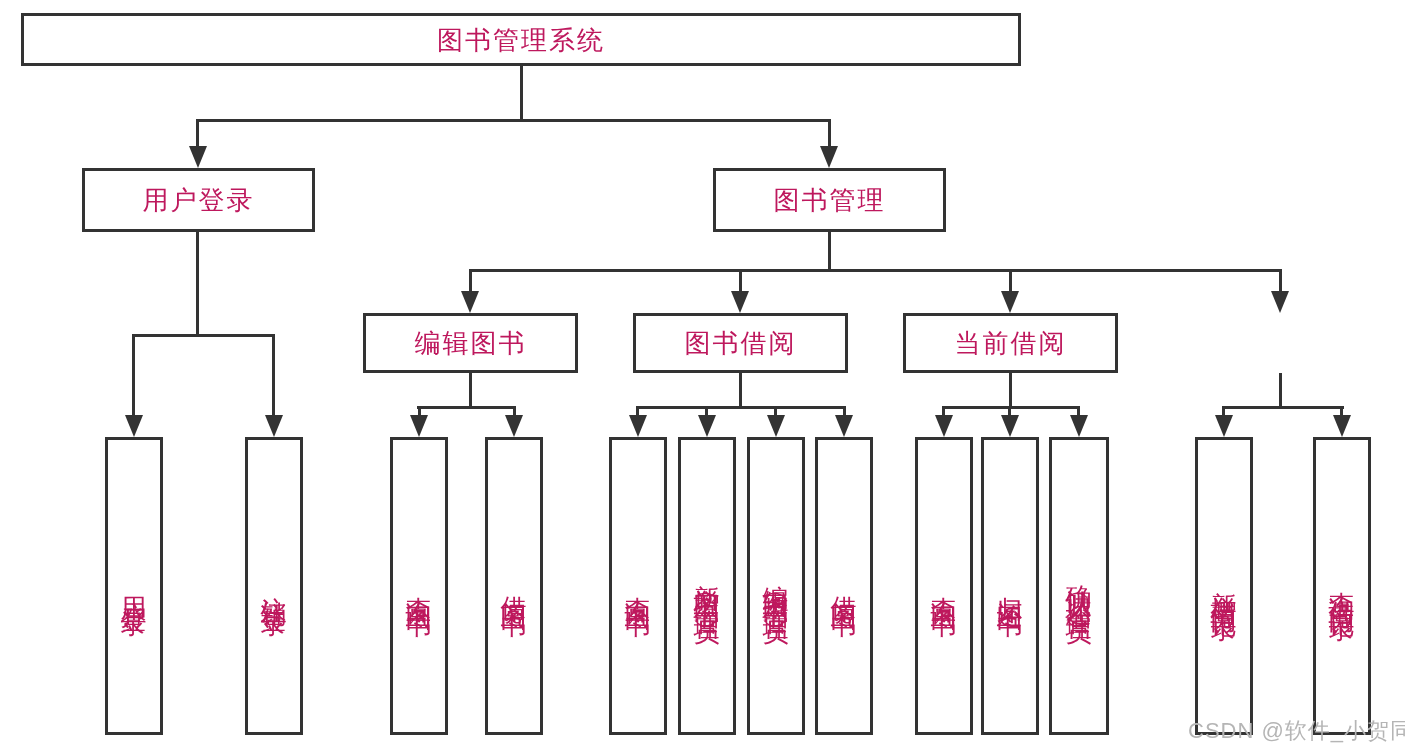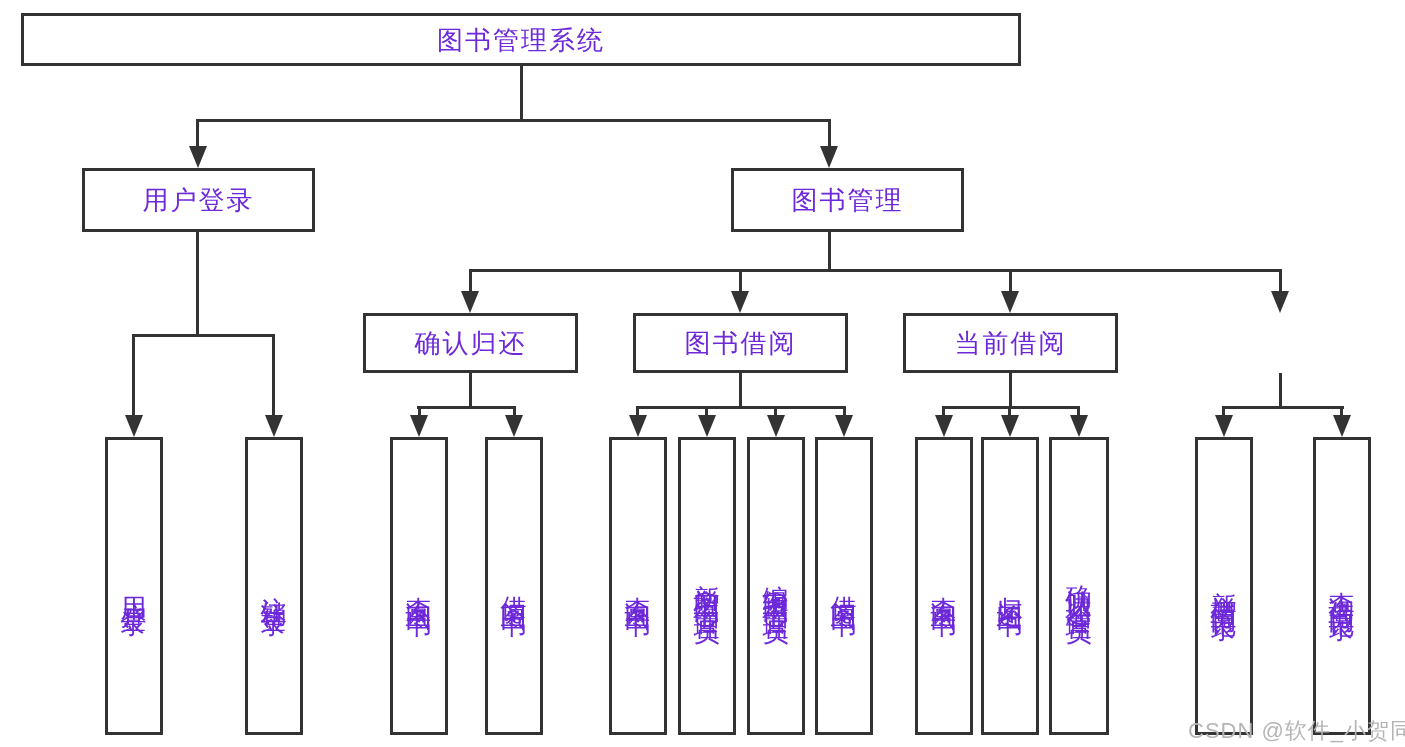--- a/index.html
+++ b/index.html
@@ -8,21 +8,21 @@
     width:1405px;height:747px;
     background:#fff;
     font-family:"Liberation Sans","DejaVu Sans",sans-serif;
     overflow:hidden;
   }
   .node{
     position:absolute;
     box-sizing:border-box;
     border:3px solid #333333;
     background:#ffffff;
-    color:#6d28d9;
+    color:#be185d;
     display:flex;
     align-items:center;
     justify-content:center;
     font-size:26px;
     letter-spacing:2px;
     line-height:1;
     white-space:nowrap;
   }
   .vnode span{
     writing-mode:vertical-lr;
@@ -62,21 +62,21 @@
   <div class="vline" style="left:520px;top:66px;height:54px;"></div>
   <div class="hline" style="left:196px;top:119px;width:635px;"></div>
   <div class="vline" style="left:196px;top:119px;height:30px;"></div>
   <div class="arrow" style="left:189px;top:146px;"></div>
   <div class="vline" style="left:828px;top:119px;height:30px;"></div>
   <div class="arrow" style="left:820px;top:146px;"></div>
 
   <div class="node" style="left:82px;top:168px;width:233px;height:64px;">
     <span>用户登录</span>
   </div>
-  <div class="node" style="left:713px;top:168px;width:233px;height:64px;margin-left:18px;">
+  <div class="node" style="left:713px;top:168px;width:233px;height:64px;">
     <span>图书管理</span>
   </div>
 
   <div class="vline" style="left:196px;top:232px;height:103px;"></div>
   <div class="hline" style="left:132px;top:334px;width:143px;"></div>
   <div class="vline" style="left:132px;top:334px;height:84px;"></div>
   <div class="arrow" style="left:125px;top:415px;"></div>
   <div class="vline" style="left:272px;top:334px;height:84px;"></div>
   <div class="arrow" style="left:265px;top:415px;"></div>
 
@@ -85,21 +85,21 @@
   <div class="vline" style="left:469px;top:269px;height:24px;"></div>
   <div class="arrow" style="left:461px;top:291px;"></div>
   <div class="vline" style="left:739px;top:269px;height:24px;"></div>
   <div class="arrow" style="left:731px;top:291px;"></div>
   <div class="vline" style="left:1009px;top:269px;height:24px;"></div>
   <div class="arrow" style="left:1001px;top:291px;"></div>
   <div class="vline" style="left:1279px;top:269px;height:24px;"></div>
   <div class="arrow" style="left:1271px;top:291px;"></div>
 
   <div class="node" style="left:363px;top:313px;width:215px;height:60px;">
-    <span>确认归还</span>
+    <span>编辑图书</span>
   </div>
   <div class="node" style="left:903px;top:313px;width:215px;height:60px;">
     <span>当前借阅</span>
   </div>
   <div class="node" style="left:633px;top:313px;width:215px;height:60px;">
     <span>图书借阅</span>
   </div>
 
   <div class="vline" style="left:469px;top:373px;height:36px;"></div>
   <div class="hline" style="left:417px;top:406px;width:99px;"></div>

